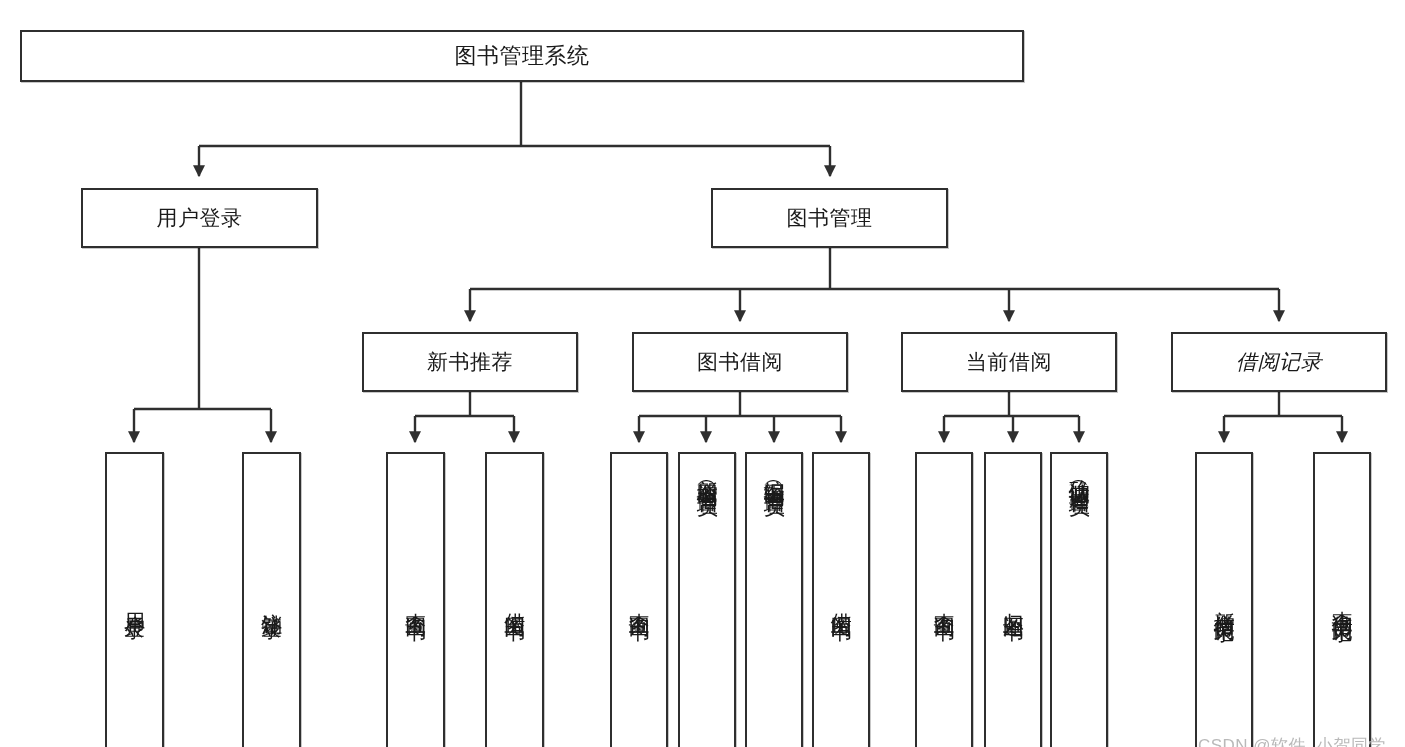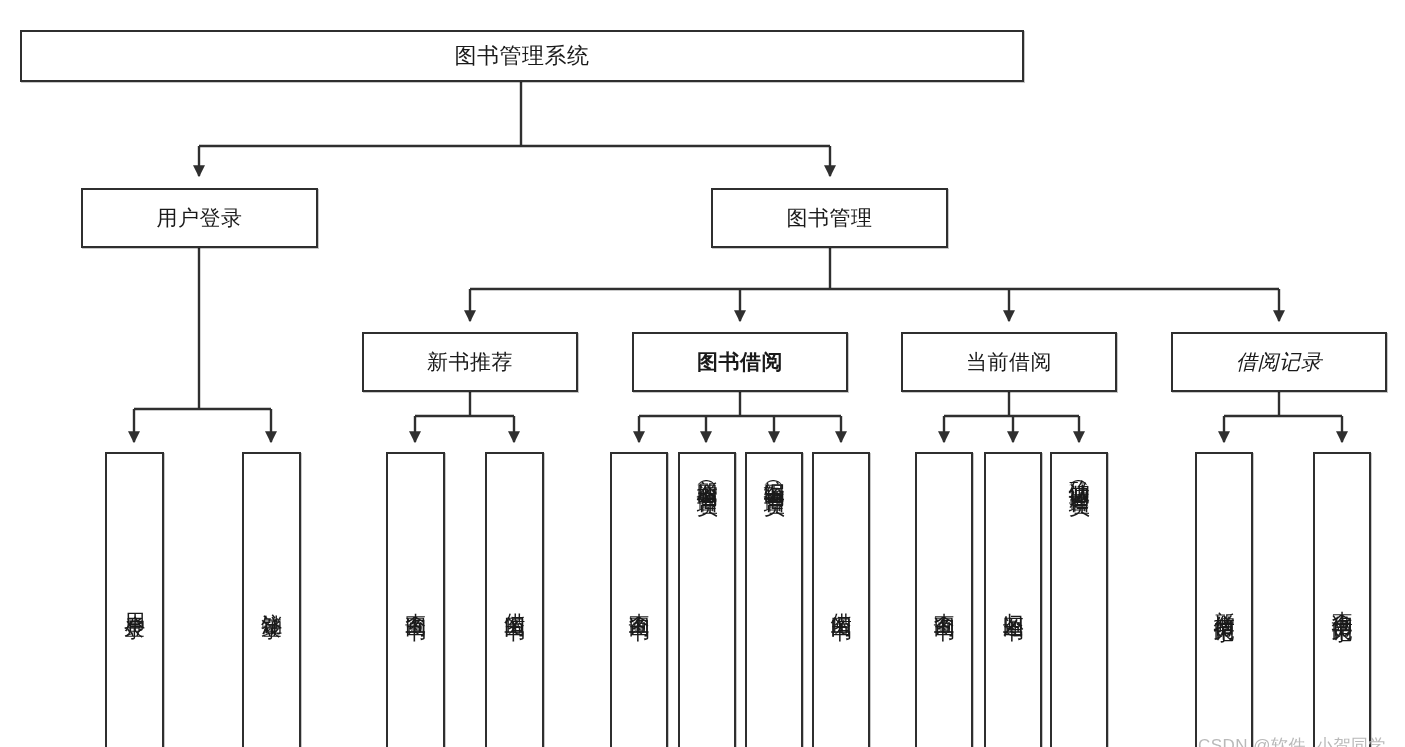--- a/index.html
+++ b/index.html
@@ -143,21 +143,21 @@
   <div class="node h" style="left:81px; top:172px; width:237px; height:60px;">
     <span class="label">用户登录</span>
   </div>
   <div class="node h" style="left:711px; top:172px; width:237px; height:60px;">
     <span class="label">图书管理</span>
   </div>
 
   <div class="node h" style="left:362px; top:316px; width:216px; height:60px;">
     <span class="label">新书推荐</span>
   </div>
-  <div class="node h" style="left:632px; top:316px; width:216px; height:60px;font-weight:bold;">
+  <div class="node h" style="left:632px; top:316px; width:216px; height:60px;">
     <span class="label">图书借阅</span>
   </div>
   <div class="node h" style="left:901px; top:316px; width:216px; height:60px;justify-content:center;">
     <span class="label">当前借阅</span>
   </div>
   <div class="node h" style="left:1171px; top:316px; width:216px; height:60px;font-style:italic;">
     <span class="label">借阅记录</span>
   </div>
 
   <div class="node v center" style="left:105px; top:436px; width:59px; height:298px;">

